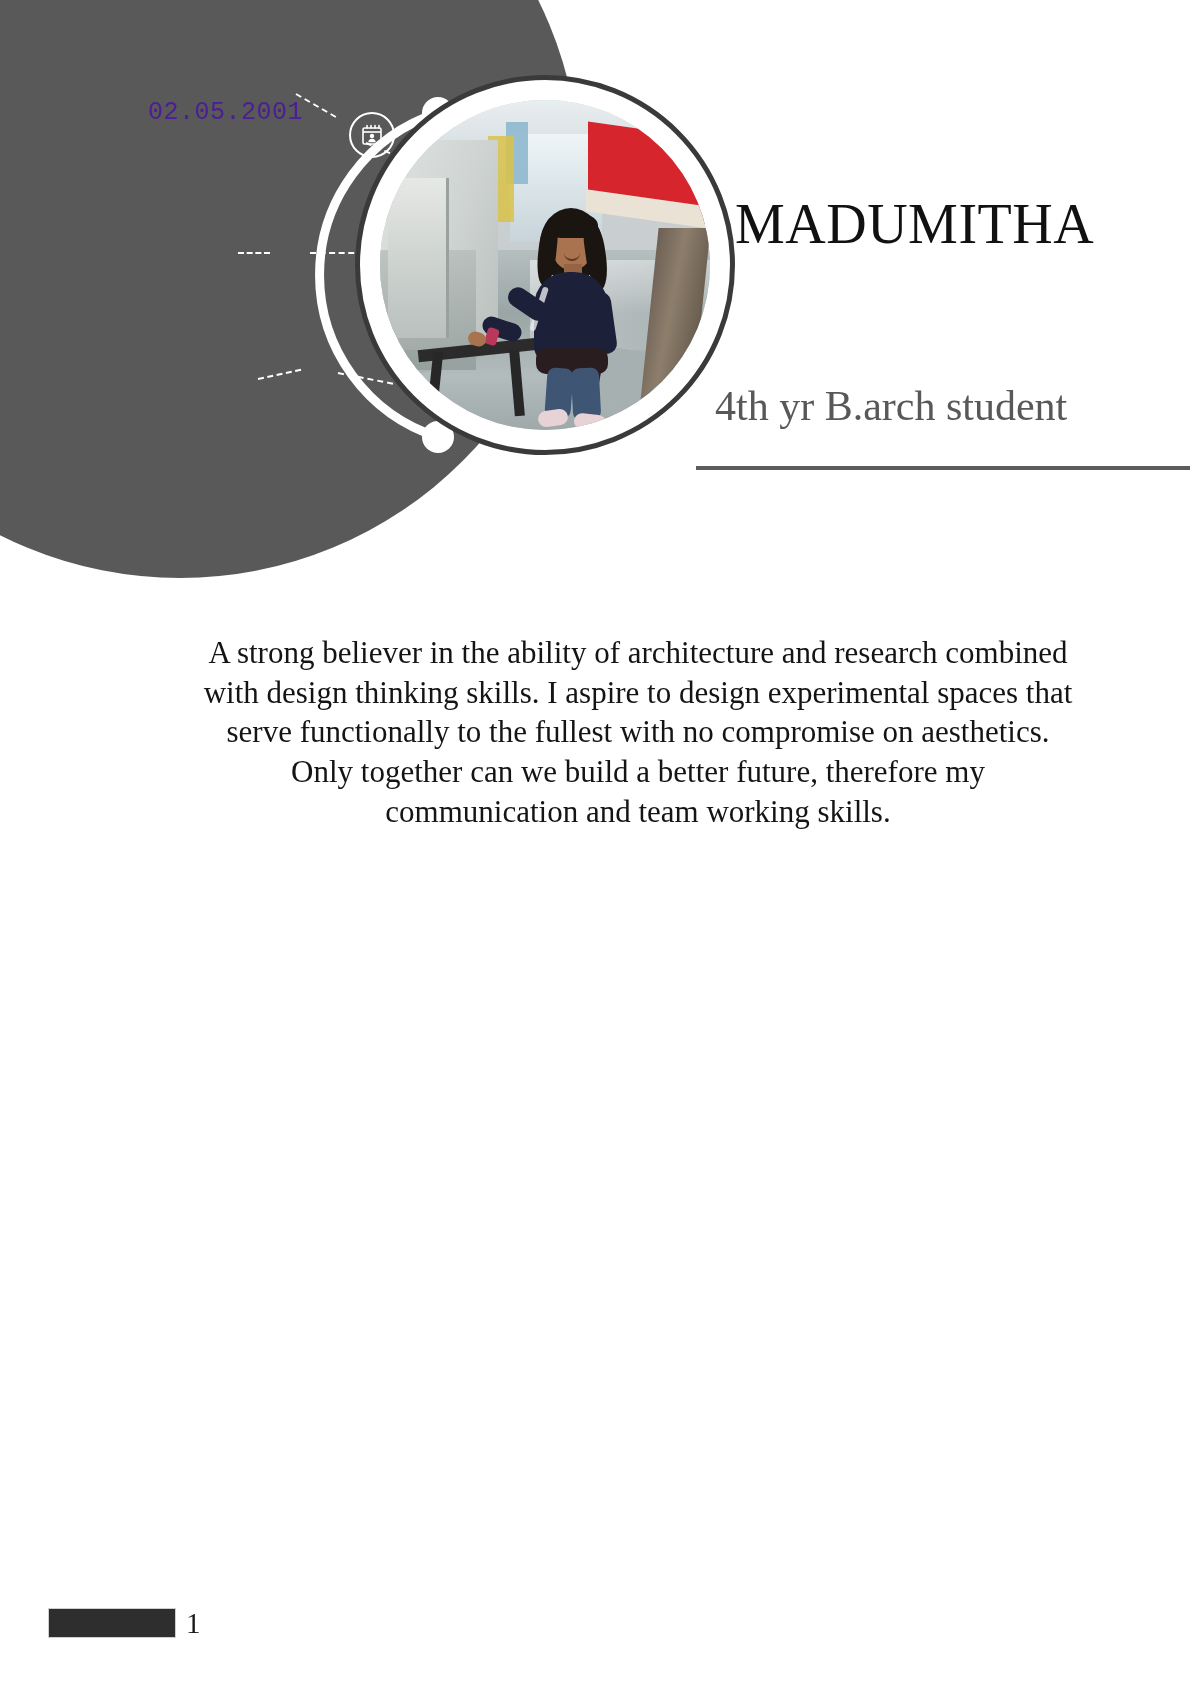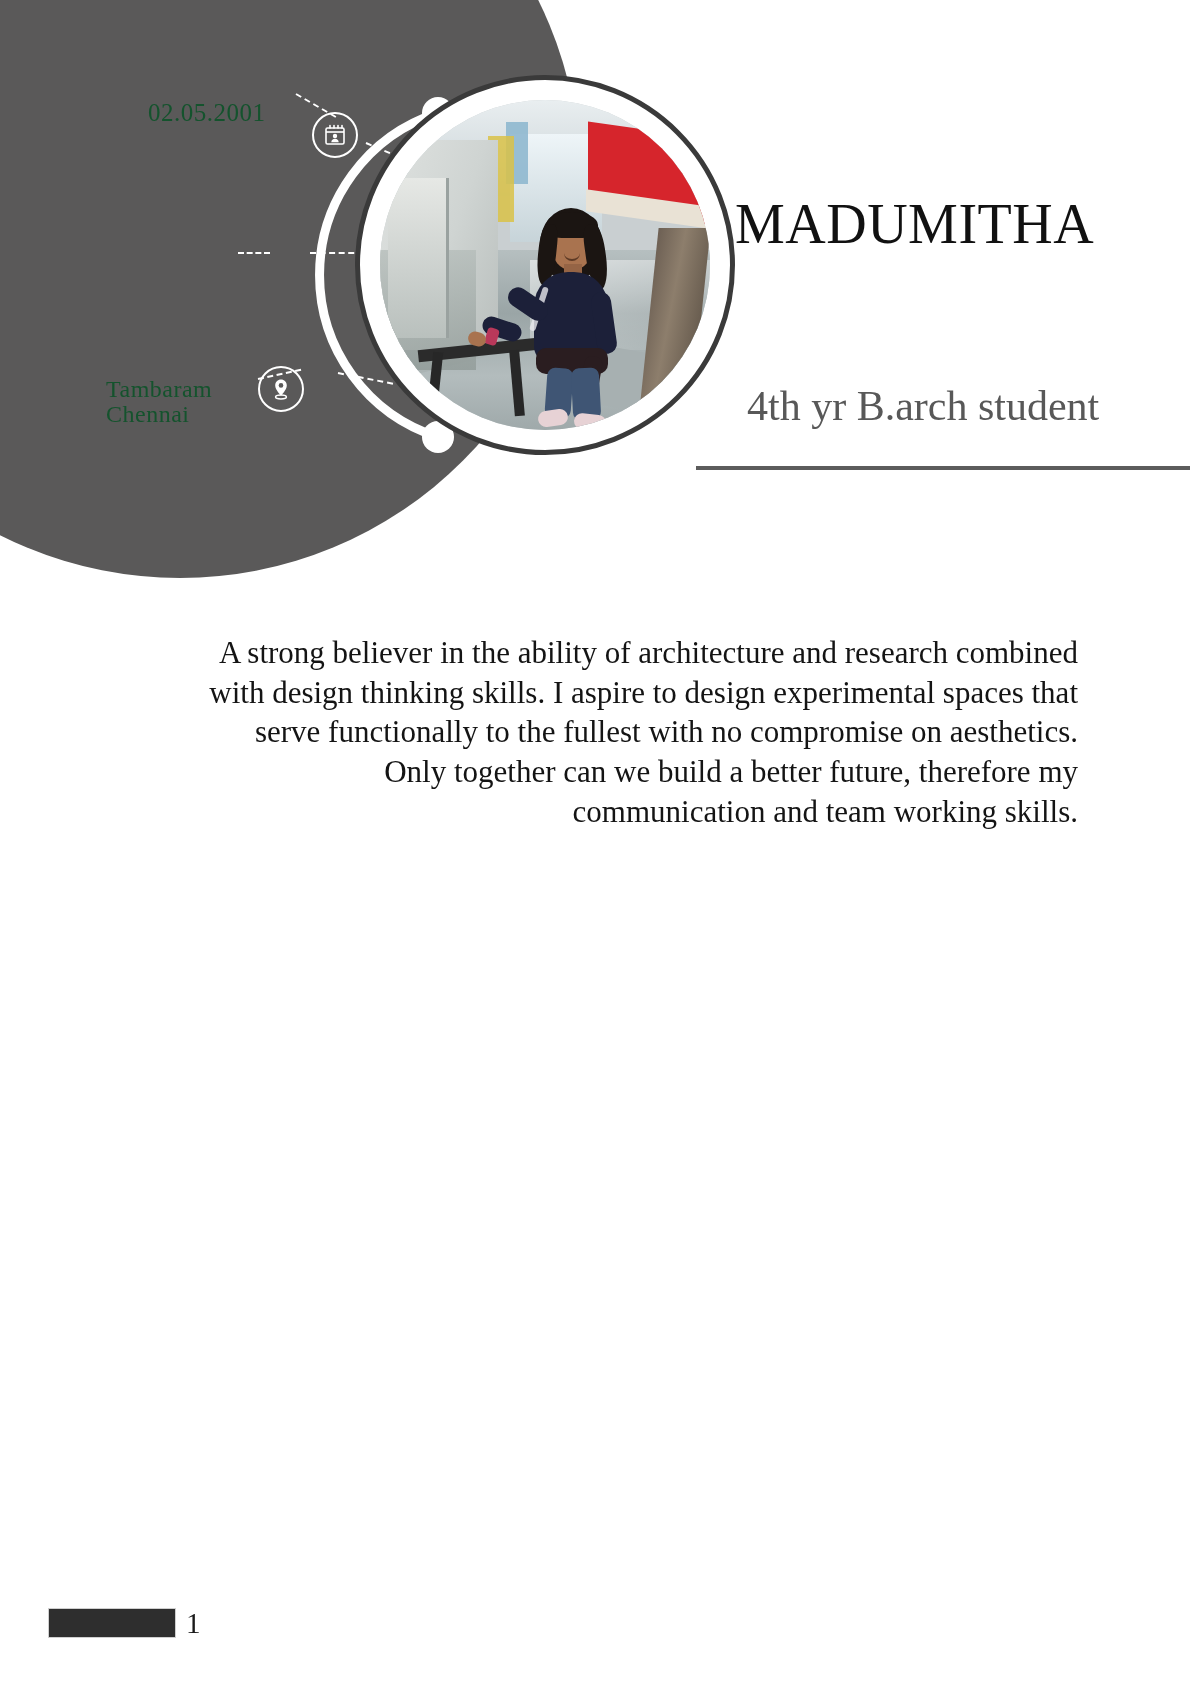--- a/index.html
+++ b/index.html
@@ -36,24 +36,24 @@
 
   
   .contact-row {
     position: absolute;
     display: flex;
     align-items: center;
     color: #ffffff;
     white-space: nowrap;
   }
   .contact-text {
-    font-family: Liberation Serif, serif;
+    font-family: Liberation Mono, monospace;
     font-size: 25px;
     letter-spacing: 0.5px;
-    color: #14532d;
+    color: #4c1d95;
     line-height: 1.05;
   }
   .contact-text.two-line {
     font-size: 24px;
   }
 
   .dash-line {
     height: 0;
     border-top: 2px dashed #ffffff;
   }
@@ -206,42 +206,41 @@
   }
   #job-title {
     position: absolute;
     left: 715px;
     top: 385px;
     font-family: "Liberation Serif", serif;
     font-size: 42px;
     color: #585858;
     white-space: nowrap;
     line-height: 1;
-    margin-left: 32px;
   }
   #title-rule {
     position: absolute;
     left: 696px;
     top: 466px;
     width: 494px;
     height: 4px;
     background: #5c5c5c;
   }
 
   
   #summary {
     position: absolute;
     left: 198px;
     top: 602px;
     width: 880px;
     font-family: "Liberation Serif", serif;
     font-size: 31px;
     line-height: 1.28;
     color: #141414;
-    text-align: right;
+    text-align: center;
   }
 
   
   #footer {
     position: absolute;
     left: 48px;
     top: 1608px;
     display: flex;
     align-items: center;
   }
@@ -281,33 +280,20 @@
         <rect x="3" y="5" width="18" height="16" rx="1.5"></rect>
         <path d="M3 9h18"></path>
         <path d="M7 5V2.5M11 5V2.5M15 5V2.5M19 5V2.5" stroke-linecap="round"></path>
         <circle cx="12" cy="13" r="2.2" fill="#ffffff" stroke="none"></circle>
         <path d="M8.3 19.3c0-2.1 1.7-3.5 3.7-3.5s3.7 1.4 3.7 3.5" fill="#ffffff" stroke="none"></path>
       </svg>
     </span>
   </div>
 
 
-  <div class="contact-row" id="row-loc">
-    <span style="display:inline-block;">
-      <span class="contact-text two-line" style="display:block;">Tambaram</span>
-      <span class="contact-text two-line" style="display:block;">Chennai</span>
-    </span>
-    <span class="icon-circle outline" style="margin-left:46px; margin-bottom:26px;">
-      <svg width="24" height="24" viewBox="0 0 24 24">
-        <path d="M12 2.6c-3.2 0-5.8 2.6-5.8 5.8 0 4.3 5.8 10.2 5.8 10.2s5.8-5.9 5.8-10.2c0-3.2-2.6-5.8-5.8-5.8z" fill="#ffffff"></path>
-        <circle cx="12" cy="8.4" r="2.3" fill="#5a5959"></circle>
-        <ellipse cx="12" cy="20" rx="5.4" ry="1.9" fill="none" stroke="#ffffff" stroke-width="1.5"></ellipse>
-      </svg>
-    </span>
-  </div>
 
   <svg class="arc-svg" viewBox="0 0 380 380">
     <path d="M108 28 A 170 170 0 0 0 108 352" fill="none" stroke="#ffffff" stroke-width="9" stroke-linecap="round"></path>
     <circle cx="108" cy="28" r="16" fill="#ffffff"></circle>
     <circle cx="108" cy="352" r="16" fill="#ffffff"></circle>
   </svg>
 
   <div class="photo-ring-outer"></div>
   <div class="photo-ring-white"></div>
   <div class="photo-clip">

